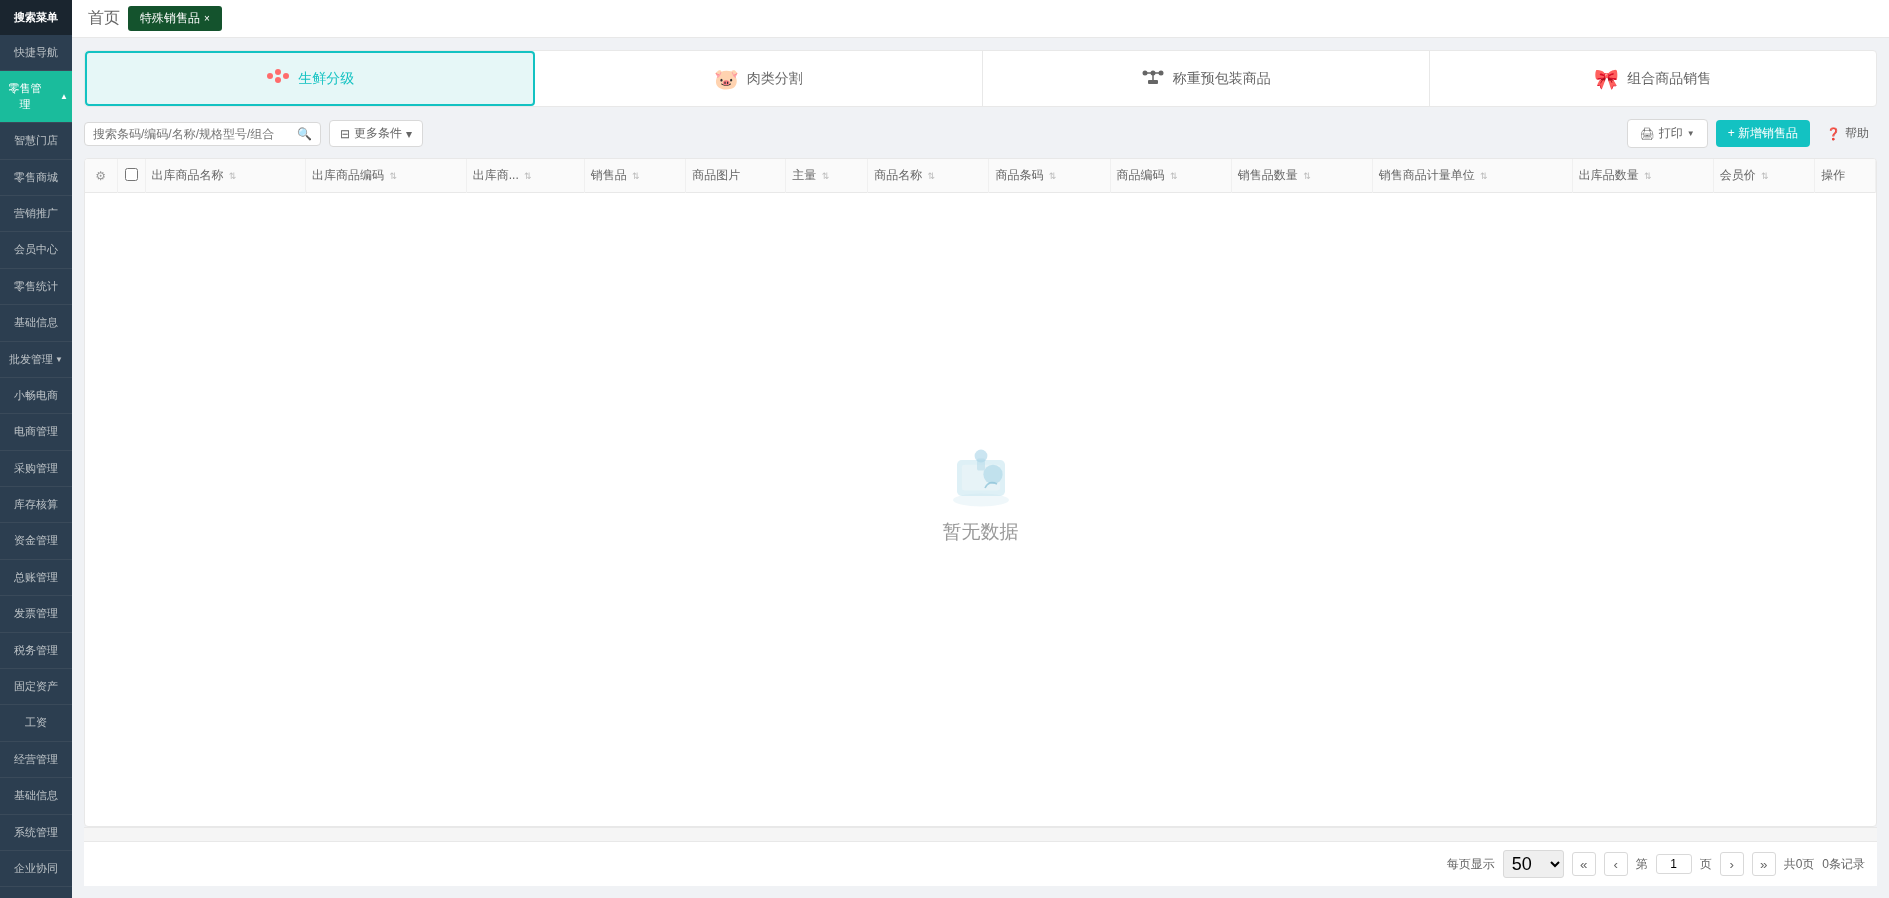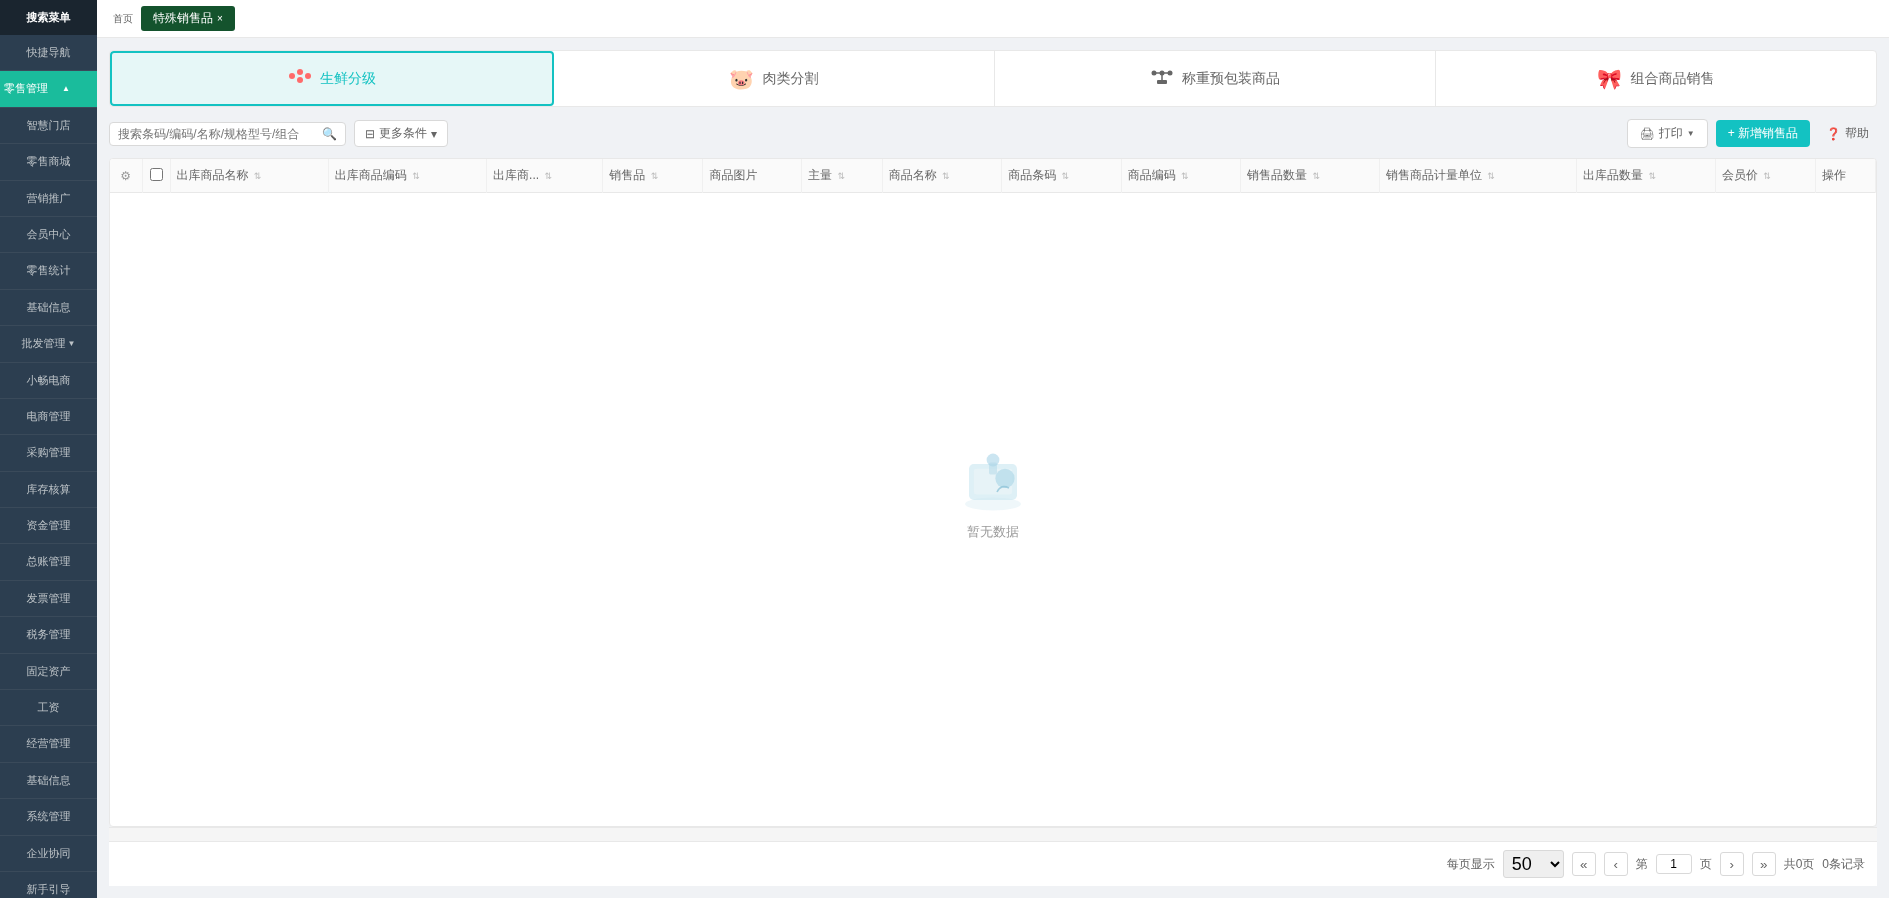--- a/index.html
+++ b/index.html
@@ -1,20 +1,20 @@
 <!DOCTYPE html>
 <html><head>
   <meta charset="utf-8">
   <style>
     * { margin: 0; padding: 0; box-sizing: border-box; }
     body { font-family: 'Microsoft YaHei', Arial, sans-serif; font-size: 12px; background: #f0f2f5; display: flex; height: 898px; overflow: hidden; }
 
     
     .sidebar {
-      width: 97px;
+      width: 72px;
       background: #2c3e50;
       color: #ccc;
       display: flex;
       flex-direction: column;
       height: 100%;
       overflow-y: auto;
       flex-shrink: 0;
     }
     .sidebar-logo {
       background: #1a252f;
@@ -52,21 +52,21 @@
       background: #fff;
       border-bottom: 1px solid #e8e8e8;
       padding: 0 16px;
       display: flex;
       align-items: center;
       height: 38px;
       gap: 8px;
     }
     .topbar-home {
       color: #666;
-      font-size: 10px;
+      font-size: 16px;
       cursor: pointer;
     }
     .topbar-tab {
       background: #14532d;
       color: #fff;
       padding: 4px 12px;
       border-radius: 3px;
       font-size: 12px;
       cursor: pointer;
       display: flex;
@@ -528,21 +528,21 @@
       <div class="empty-state">
         <svg class="empty-icon" viewBox="0 0 100 80" xmlns="http://www.w3.org/2000/svg">
           <ellipse cx="50" cy="70" rx="35" ry="8" fill="#e8f4f8" opacity="0.7"></ellipse>
           <rect x="20" y="20" width="60" height="45" rx="6" fill="#c8e6f0" opacity="0.6"></rect>
           <rect x="26" y="26" width="48" height="32" rx="3" fill="#e8f4f8" opacity="0.8"></rect>
           <circle cx="65" cy="38" r="12" fill="#b0d8e8" opacity="0.7"></circle>
           <path d="M55 55 Q60 45 70 50" stroke="#90c4d8" stroke-width="2" fill="none" opacity="0.8"></path>
           <circle cx="50" cy="15" r="8" fill="#a8d4e8" opacity="0.6"></circle>
           <rect x="45" y="18" width="10" height="15" rx="2" fill="#b0d8e8" opacity="0.5"></rect>
         </svg>
-        <span style="color:#999;font-size:13px;">暂无数据</span>
+        <span style="color:#999;font-size:19px;">暂无数据</span>
       </div>
     </div>
 
     <div class="scroll-bar-container">
       <div class="scroll-bar-inner"></div>
     </div>
 
     <div class="pagination">
       <span>每页显示</span>
       <select class="page-select">

